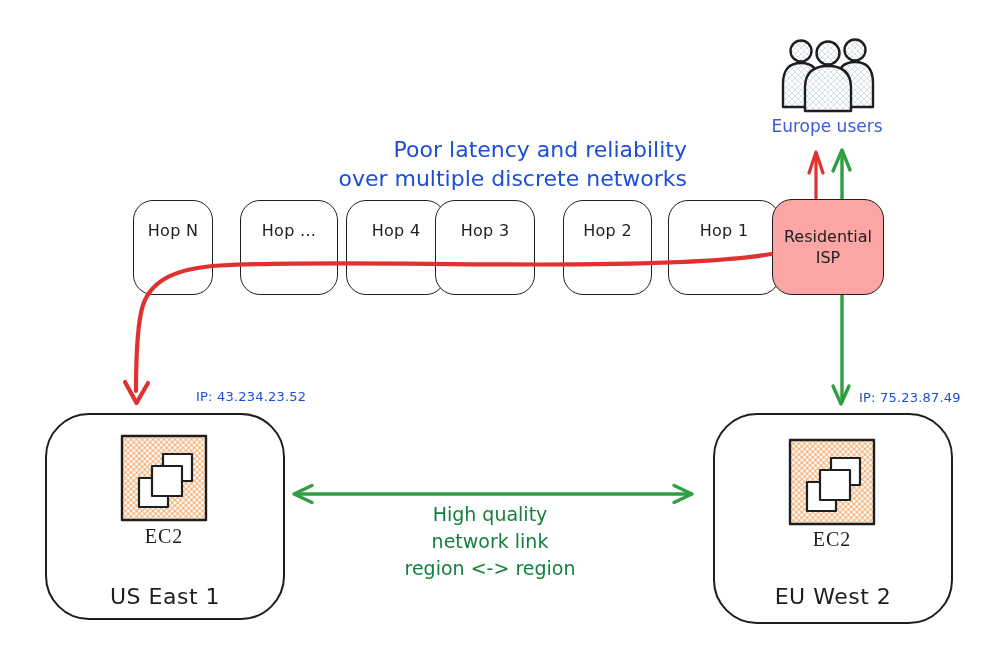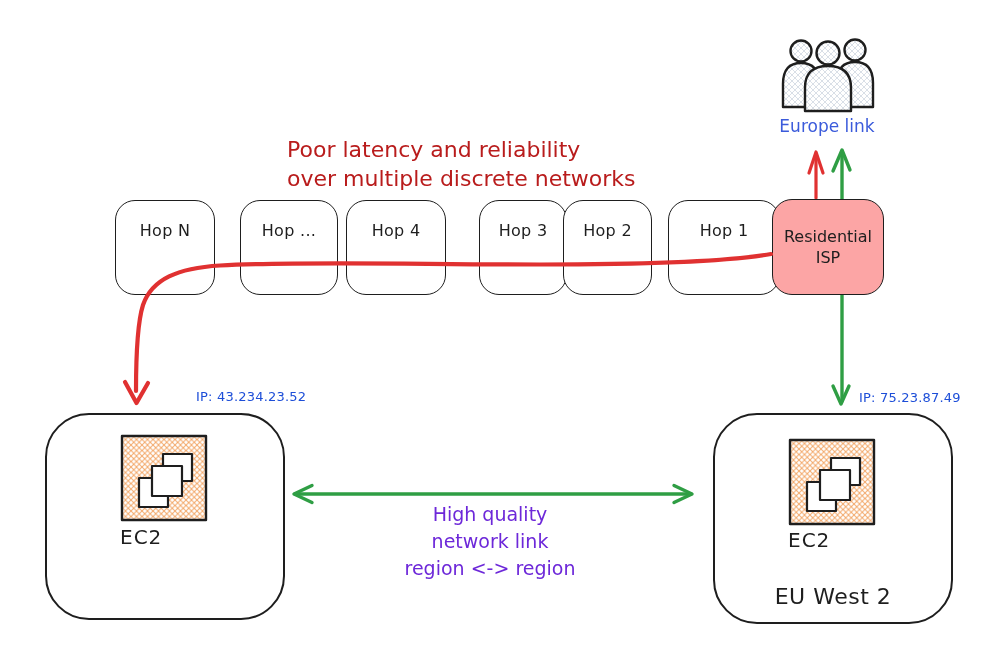--- a/index.html
+++ b/index.html
@@ -18,33 +18,33 @@
     position:absolute;left:772px;top:199px;width:112px;height:96px;background:#fca5a5;
     border:1.9px solid #1e1e1e;border-radius:20px;box-sizing:border-box;
     display:flex;justify-content:center;align-items:center;text-align:center;
     font-size:16px;line-height:21px;
   }
   .region-box{
     position:absolute;top:413px;width:240px;background:#ffffff;
     border:2px solid #1e1e1e;border-radius:44px;box-sizing:border-box;
   }
   .warning-text{
-    position:absolute;left:287px;top:135px;width:400px;text-align:left;
-    color:#b91c1c;font-size:22px;line-height:29px;font-weight:500;
+    position:absolute;left:287px;top:135px;width:400px;text-align:right;
+    color:#1d4ed8;font-size:22px;line-height:29px;font-weight:500;
   }
   .users-label{
     position:absolute;left:757px;top:116px;width:140px;text-align:center;
     color:#3b5bdb;font-size:17px;
   }
   .ip-label{position:absolute;font-size:13px;letter-spacing:.2px;color:#1d4ed8;}
-  .ec2-label{position:absolute;width:88px;font-size:20px;letter-spacing:1px;}
+  .ec2-label{position:absolute;width:88px;text-align:center;font-size:20px;letter-spacing:1px;font-family:Liberation Serif, serif;}
   .region-label{position:absolute;width:240px;text-align:center;font-size:22px;letter-spacing:.5px;}
   .link-label{
     position:absolute;left:340px;top:501px;width:300px;text-align:center;
-    color:#6d28d9;font-size:19px;line-height:27px;font-weight:500;
+    color:#15803d;font-size:19px;line-height:27px;font-weight:500;
   }
   .tline{display:block;}
 </style>
 </head>
 <body>
 
 <div class="canvas">
 
   <svg class="layer" width="1000" height="656">
     <g fill="none" stroke="#2f9e44" stroke-width="3.4" stroke-linecap="round" stroke-linejoin="round">
@@ -68,36 +68,36 @@
     <g fill="url(#hatchP)" stroke="#1e1e1e" stroke-width="2.4" stroke-linejoin="round">
       <circle cx="24" cy="15" r="10.5"></circle>
       <circle cx="78" cy="14" r="10.5"></circle>
       <path d="M6,71 L6,48 Q6,27 24,27 Q42,27 42,48 L42,71 Z"></path>
       <path d="M60,71 L60,47 Q60,26 78,26 Q96,26 96,47 L96,71 Z"></path>
       <path d="M28,75 L28,52 Q28,30 51,30 Q74,30 74,52 L74,75 Z"></path>
       <circle cx="51" cy="17" r="11.5"></circle>
     </g>
   </svg>
 
-  <div class="users-label">Europe link</div>
+  <div class="users-label">Europe users</div>
   <div class="warning-text">
     <span class="tline">Poor latency and reliability</span>
     <span class="tline">over multiple discrete networks</span>
   </div>
 
-  <div class="hop-box" style="left:115px;width:100px">
+  <div class="hop-box" style="left:133px;width:80px">
     <span>Hop N</span>
     </div>
   <div class="hop-box" style="left:240px;width:98px">
     <span>Hop ...</span>
     </div>
   <div class="hop-box" style="left:346px;width:100px">
     <span>Hop 4</span>
     </div>
-  <div class="hop-box" style="left:479px;width:88px">
+  <div class="hop-box" style="left:435px;width:100px">
     <span>Hop 3</span>
     </div>
   <div class="hop-box" style="left:563px;width:89px">
     <span>Hop 2</span>
     </div>
   <div class="hop-box" style="left:668px;width:112px">
     <span>Hop 1</span>
     </div>
 
   <div class="isp-box">
@@ -136,20 +136,21 @@
       <rect x="32" y="32" width="30" height="30" fill="#ffffff" stroke-width="2.2"></rect>
     </g>
   </svg>
 
   <div class="ip-label" style="left:196px;top:389px">IP: 43.234.23.52</div>
   <div class="ip-label" style="left:859px;top:390px">IP: 75.23.87.49</div>
 
   <div class="ec2-label" style="left:120px;top:525px">EC2</div>
   <div class="ec2-label" style="left:788px;top:528px">EC2</div>
 
+  <div class="region-label" style="left:45px;top:584px">US East 1</div>
   <div class="region-label" style="left:713px;top:584px">EU West 2</div>
 
   <div class="link-label">
     <span class="tline">High quality</span>
     <span class="tline">network link</span>
     <span class="tline">region &lt;-&gt; region</span>
   </div>
 
   <svg class="layer" width="1000" height="656">
     <g fill="none" stroke="#e03131" stroke-width="4.2" stroke-linecap="round" stroke-linejoin="round">

